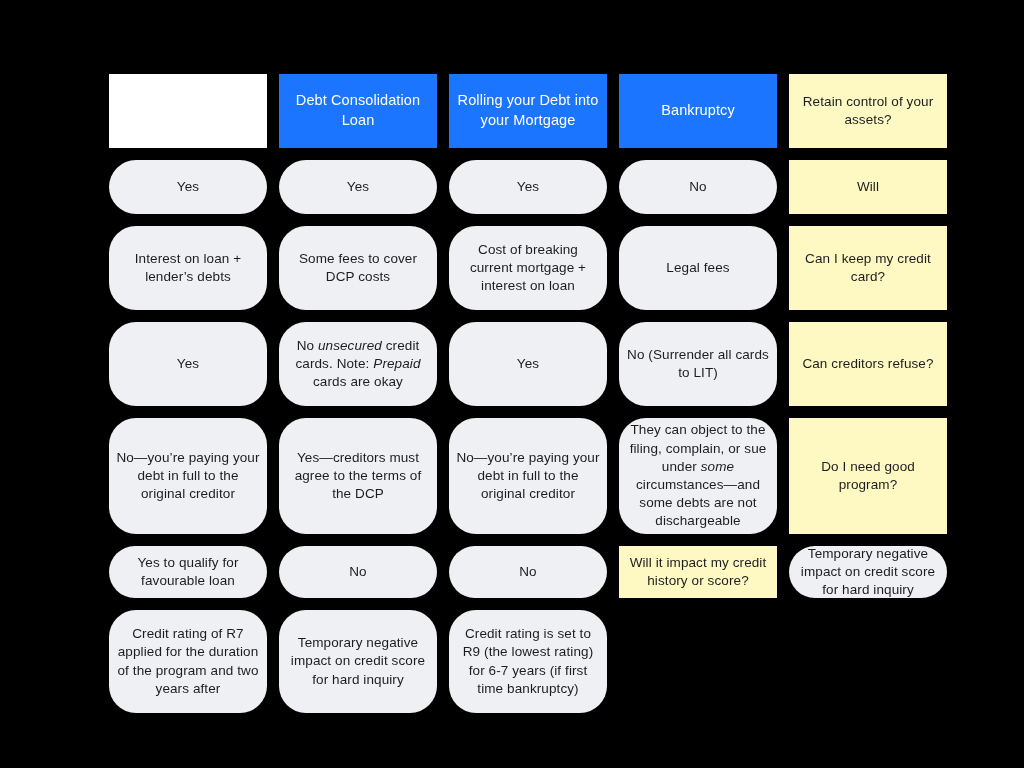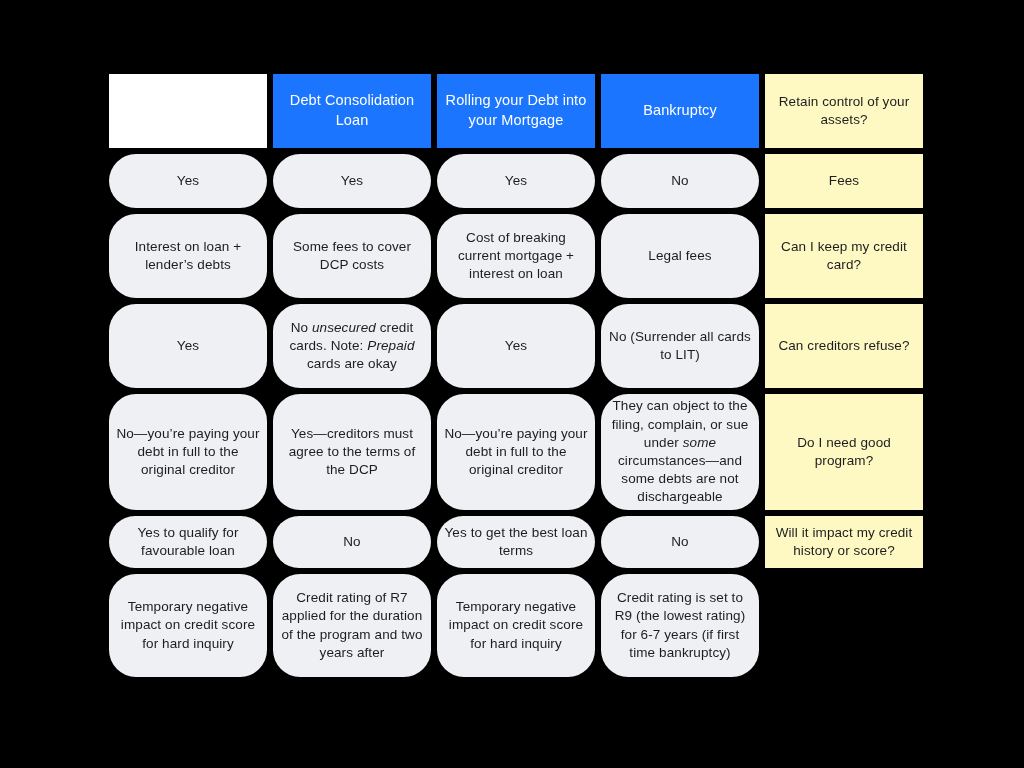--- a/index.html
+++ b/index.html
@@ -18,20 +18,21 @@
     left: 109px;
     top: 74px;
     width: 806px;
     height: 619px;
     display: grid;
     grid-template-columns: 158px 158px 158px 158px 158px;
     grid-template-rows: 74px 54px 84px 84px 116px 52px 103px;
     column-gap: 6px;
     row-gap: 6px;
     box-sizing: border-box;
+    gap: 12px;
   }
   .cell {
     box-sizing: border-box;
     display: flex;
     align-items: center;
     justify-content: center;
     text-align: center;
     font-size: 13.5px;
     line-height: 1.35;
     color: #1d1d1f;
@@ -86,21 +87,21 @@
     <div class="cell body">
       <span class="txt">Yes</span>
     </div>
     <div class="cell body">
       <span class="txt">Yes</span>
     </div>
     <div class="cell body">
       <span class="txt">No</span>
     </div>
     <div class="cell rowhead">
-      <span class="txt">Fees</span>
+      <span class="txt">Will</span>
     </div>
     <div class="cell body">
       <span class="txt">Interest on loan + lender’s debts</span>
     </div>
     <div class="cell body">
       <span class="txt">Some fees to cover DCP costs</span>
     </div>
     <div class="cell body">
       <span class="txt">Cost of breaking current mortgage + interest on loan</span>
     </div>
@@ -140,23 +141,20 @@
     <div class="cell rowhead">
       <span class="txt">Do I need good program?</span>
     </div>
     <div class="cell body">
       <span class="txt">Yes to qualify for favourable loan</span>
     </div>
     <div class="cell body">
       <span class="txt">No</span>
     </div>
     <div class="cell body">
-      <span class="txt">Yes to get the best loan terms</span>
-    </div>
-    <div class="cell body">
       <span class="txt">No</span>
     </div>
     <div class="cell rowhead">
       <span class="txt">Will it impact my credit history or score?</span>
     </div>
     <div class="cell body">
       <span class="txt">Temporary negative impact on credit score for hard inquiry</span>
     </div>
     <div class="cell body">
       <span class="txt">Credit rating of R7 applied for the duration of the program and two years after</span>

